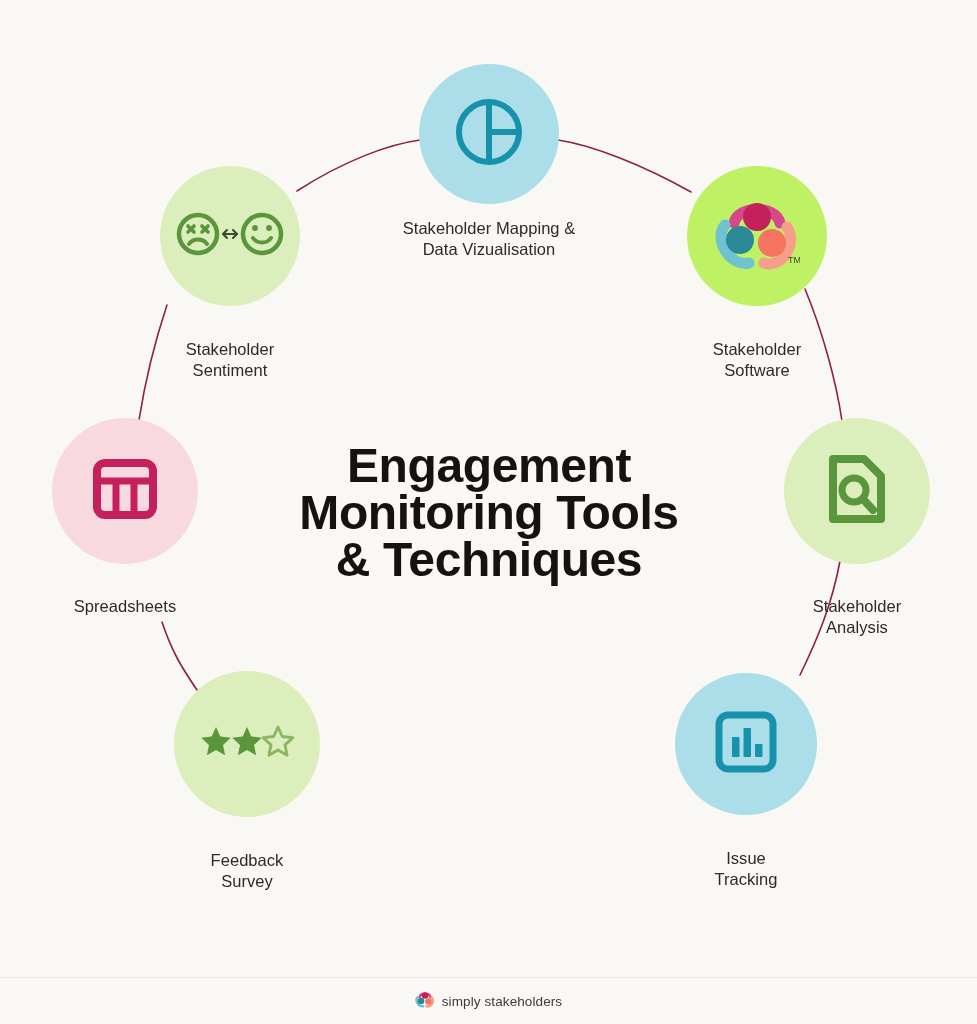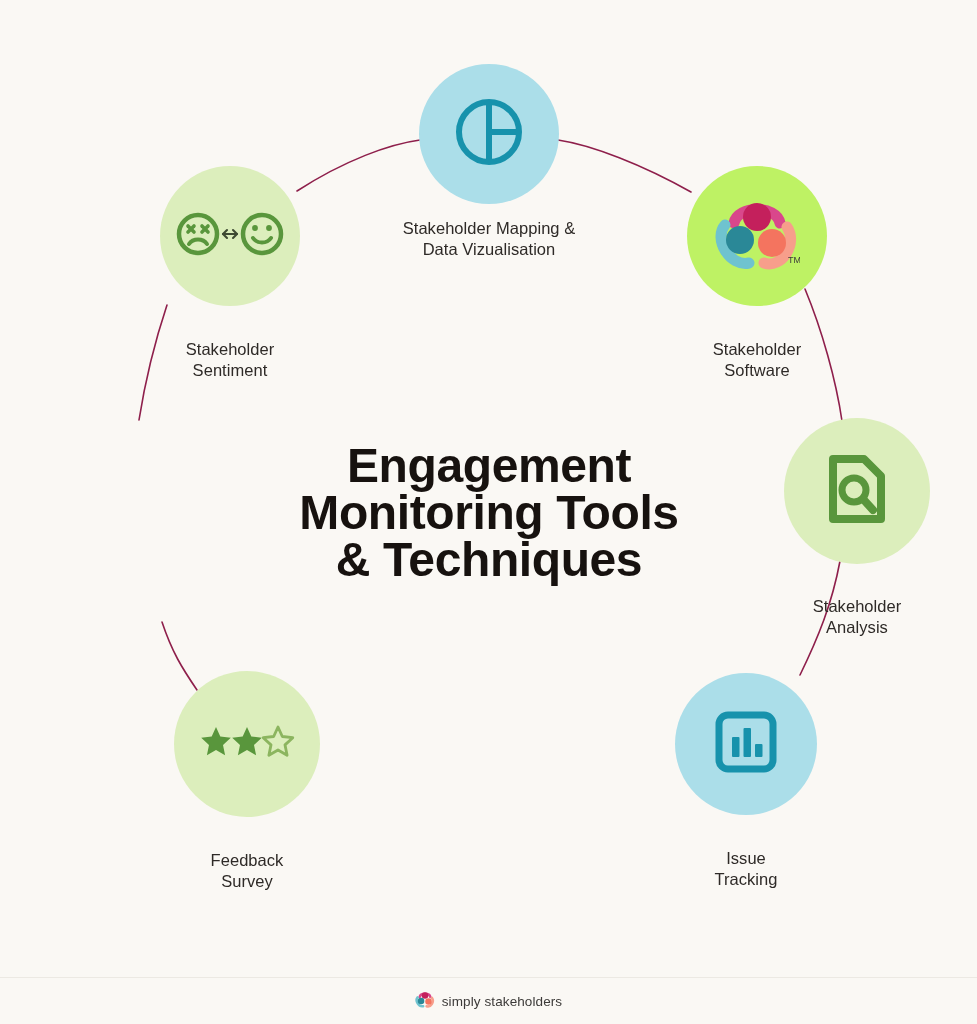--- a/index.html
+++ b/index.html
@@ -202,20 +202,33 @@
           <path d="M73,34 C84,50 68,76 50,70" fill="none" stroke="#f79e8b" stroke-width="11" stroke-linecap="round"></path>
           <circle cx="58" cy="50" r="14" fill="#f4745f"></circle>
           <text x="74" y="70" font-family="'Liberation Sans', sans-serif" font-size="9" fill="#3c3a38">TM</text>
         </svg>
       </span>
     </div>
     <div class="node-label">Stakeholder
 Software</div>
   </div>
 
+  <div class="node" id="node-spreadsheets">
+    <div class="bubble" style="width:146px;height:146px;background:#f7d9df;">
+      <span>
+        <svg width="64" height="60" viewBox="0 0 64 60" aria-hidden="true">
+          <rect x="4" y="4" width="56" height="52" rx="8" fill="none" stroke="#c4205c" stroke-width="8"></rect>
+          <line x1="4" y1="22" x2="60" y2="22" stroke="#c4205c" stroke-width="7"></line>
+          <line x1="23" y1="22" x2="23" y2="56" stroke="#c4205c" stroke-width="7"></line>
+          <line x1="41" y1="22" x2="41" y2="56" stroke="#c4205c" stroke-width="7"></line>
+        </svg>
+      </span>
+    </div>
+    <div class="node-label">Spreadsheets</div>
+  </div>
 
   <div class="node" id="node-analysis">
     <div class="bubble" style="width:146px;height:146px;background:#dceebc;">
       <span>
         <svg width="62" height="72" viewBox="0 0 62 72" aria-hidden="true">
           <path d="M7,6 H38 L55,23 V66 H7 Z" fill="none" stroke="#59963c" stroke-width="8" stroke-linejoin="round"></path>
           <circle cx="28" cy="37" r="12" fill="none" stroke="#59963c" stroke-width="7"></circle>
           <line x1="37" y1="46" x2="47" y2="57" stroke="#59963c" stroke-width="8" stroke-linecap="round"></line>
         </svg>
       </span>

